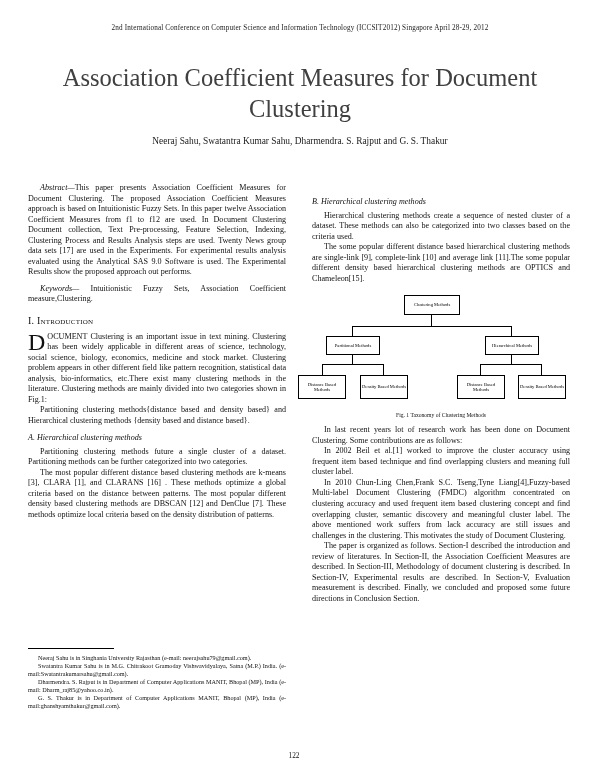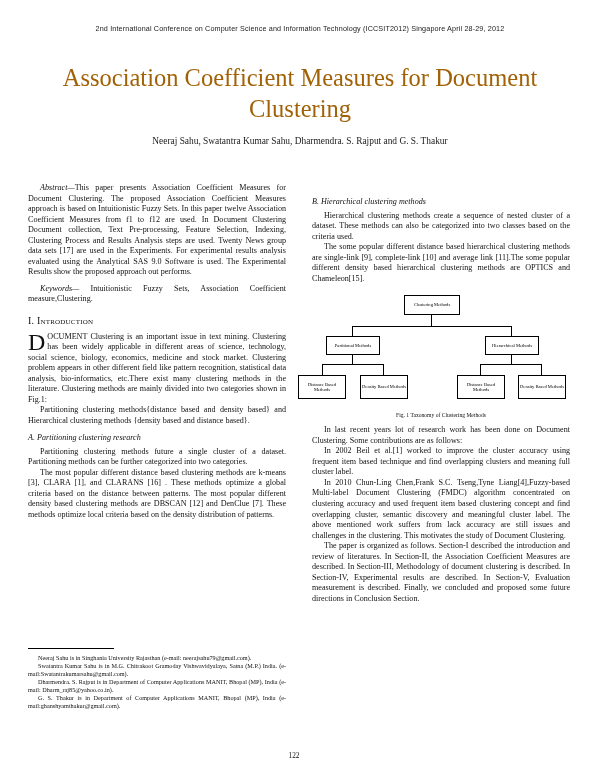--- a/index.html
+++ b/index.html
@@ -26,35 +26,35 @@
   
   .running-head {
     position: absolute;
     top: 24px;
     left: 0;
     width: 600px;
     text-align: center;
     font-size: 7.2px;
     letter-spacing: 0.15px;
     color: #1a1a1a;
-    font-family: Liberation Sans, sans-serif;
+    font-family: Liberation Serif, serif;
     white-space: nowrap;
   }
 
   
   .title {
     position: absolute;
     top: 62px;
     left: 60px;
     width: 480px;
     text-align: center;
     font-size: 24.5px;
     line-height: 1.28;
     font-weight: normal;
-    color: #a16207;
+    color: #404040;
   }
   .authors {
     position: absolute;
     top: 136px;
     left: 50px;
     width: 500px;
     text-align: center;
     font-size: 9.4px;
     color: #1a1a1a;
   }
@@ -209,21 +209,21 @@
     </p>
 
     <p class="section-head">I. Introduction</p>
 
     <p class="dropcap-para">
       <span class="dropcap">D</span><span class="smallcaps">OCUMENT</span><span> Clustering is an important issue in text mining. Clustering has been widely applicable in different areas of science, technology, social science, biology, economics, medicine and stock market. Clustering problem appears in other different field like pattern recognition, statistical data analysis, bio-informatics, etc.There exist many clustering methods in the literature. Clustering methods are mainly divided into two categories shown in Fig.1:</span>
     </p>
 
     <p>Partitioning clustering methods{distance based and density based} and Hierarchical clustering methods {density based and distance based}.</p>
 
-    <p class="subsection-head">A. Partitioning clustering research</p>
+    <p class="subsection-head">A. Hierarchical clustering methods</p>
 
     <p>Partitioning clustering methods future a single cluster of a dataset. Partitioning methods can be further categorized into two categories.</p>
 
     <p>The most popular different distance based clustering methods are k-means [3], CLARA [1], and CLARANS [16] . These methods optimize a global criteria based on the distance between patterns. The most popular different density based clustering methods are DBSCAN [12] and DenClue [7]. These methods optimize local criteria based on the density distribution of patterns.</p>
 
   </div>
 
   <div class="col col-right">
 
     <p class="subsection-head" style="margin-top:14px">B. Hierarchical clustering methods</p>

